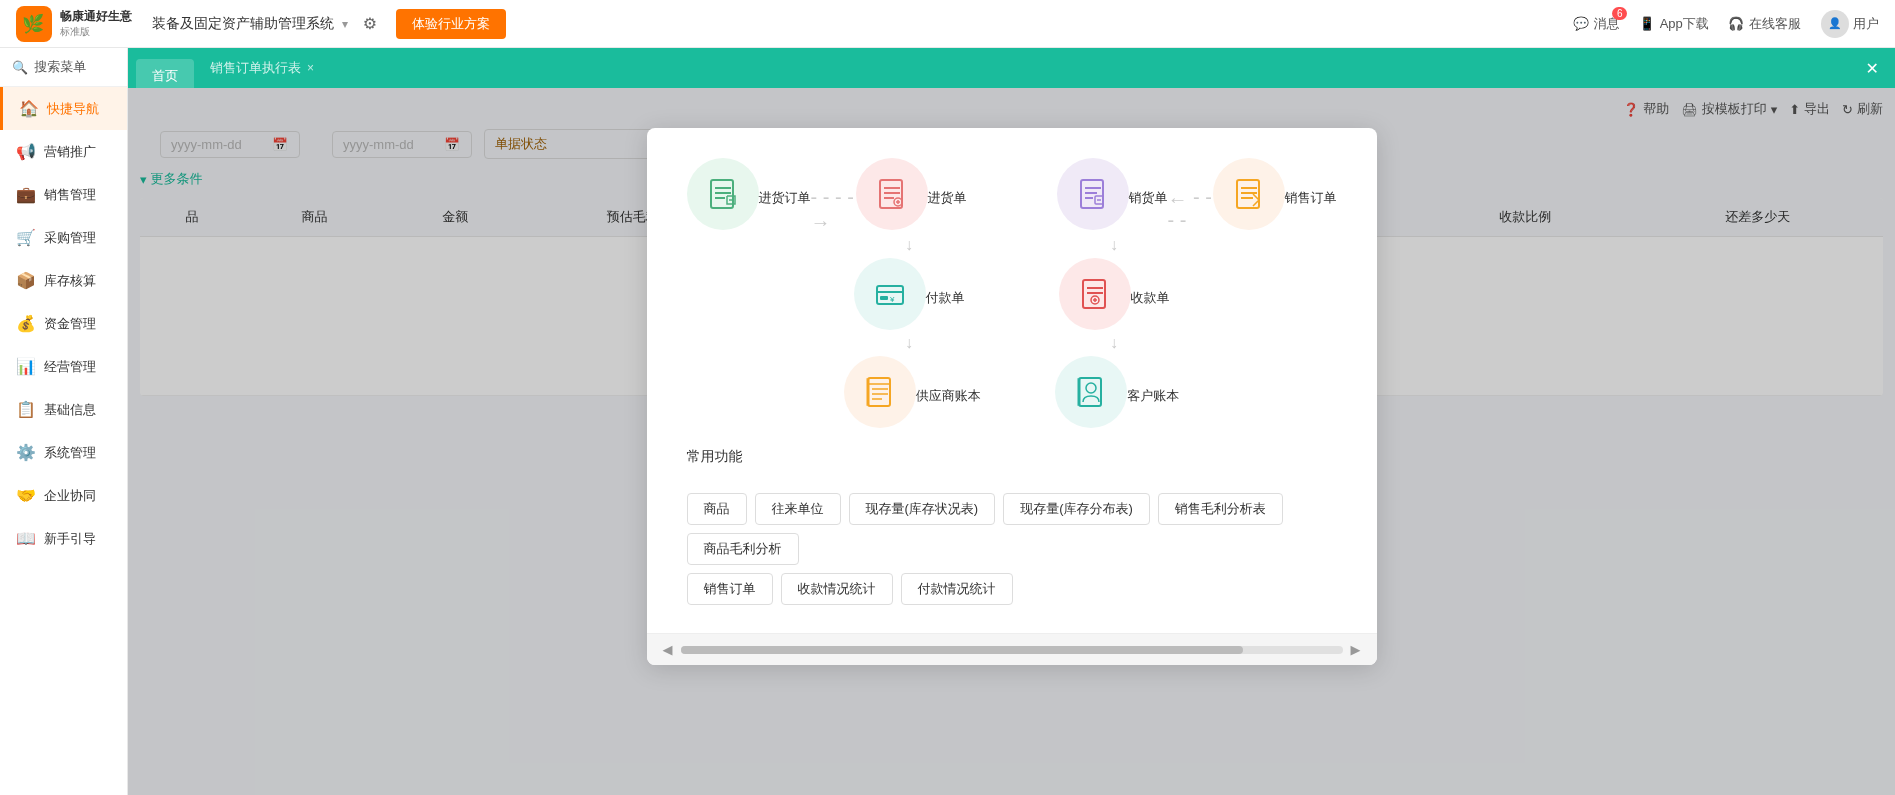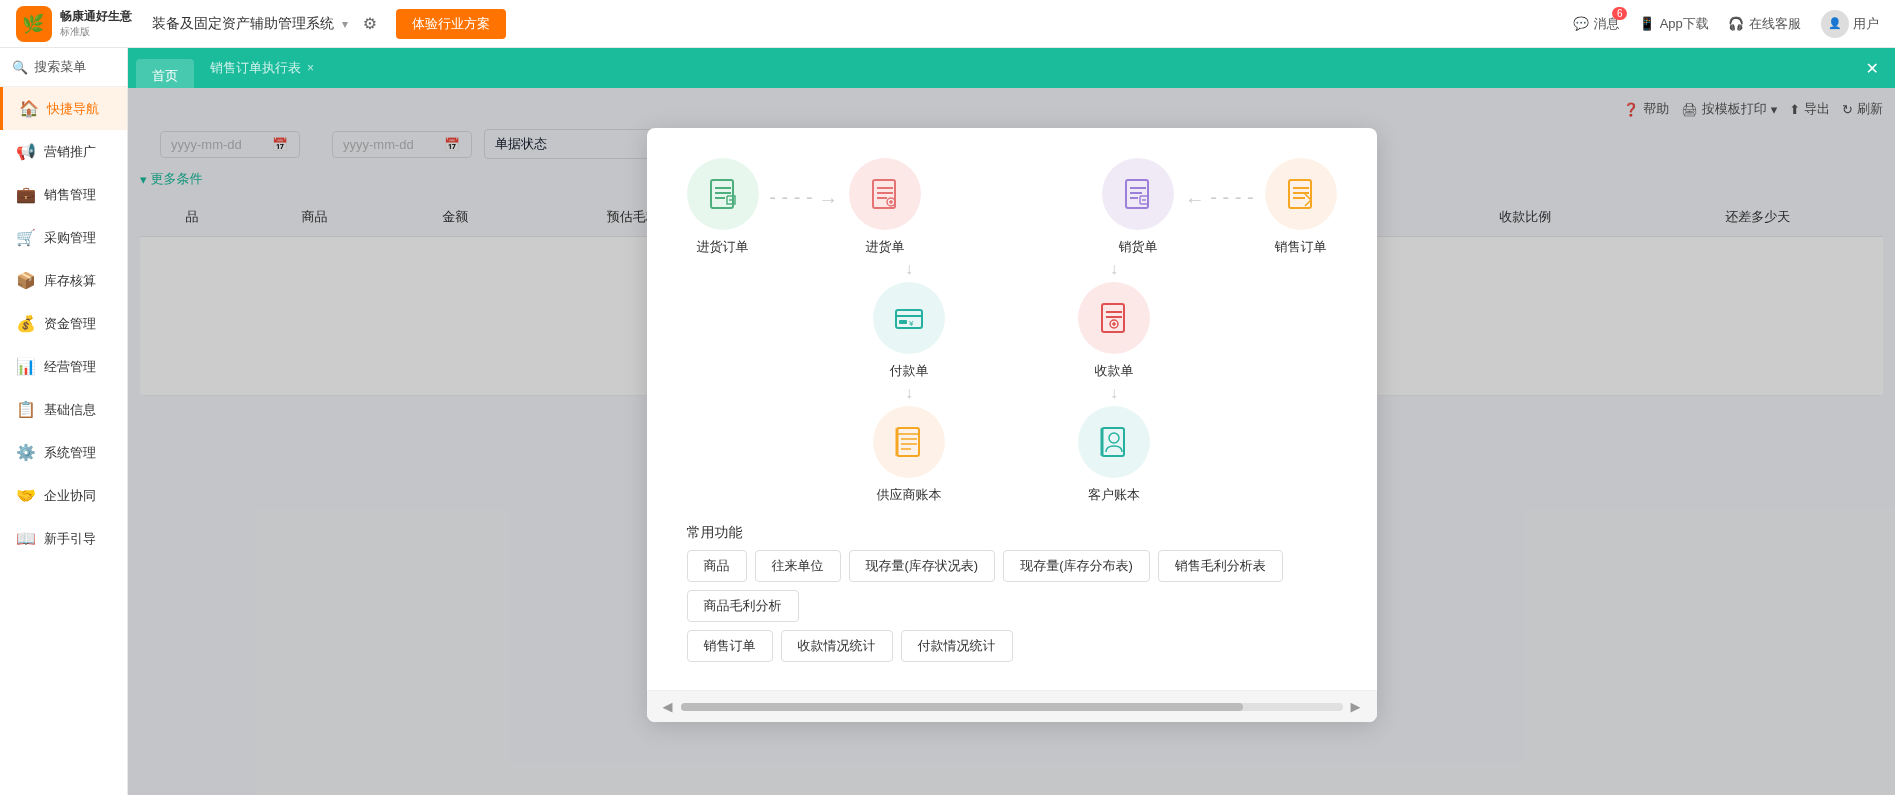--- a/index.html
+++ b/index.html
@@ -43,21 +43,21 @@
     
     .page-content { flex: 1; background: #f5f7fa; padding: 12px; overflow-y: auto; position: relative; }
 
     
     .toolbar-row { display: flex; align-items: center; justify-content: flex-end; gap: 12px; margin-bottom: 10px; color: #555; font-size: 13px; }
     .toolbar-btn { display: flex; align-items: center; gap: 4px; cursor: pointer; color: #555; }
 
     
     .filter-row { display: flex; align-items: center; gap: 12px; margin-bottom: 10px; flex-wrap: wrap; }
     .filter-input-date { border: 1px solid #ddd; border-radius: 4px; padding: 5px 10px; font-size: 13px; color: #bbb; width: 140px; display: flex; align-items: center; justify-content: space-between; margin-left: 20px; }
-    .status-select { border: 1px solid #ddd; border-radius: 4px; padding: 5px 10px; font-size: 13px; color: #0f172a; width: 200px; display: flex; align-items: center; justify-content: space-between; }
+    .status-select { border: 1px solid #ddd; border-radius: 4px; padding: 5px 10px; font-size: 13px; color: #a16207; width: 200px; display: flex; align-items: center; justify-content: space-between; }
     .search-btn { background: #ff7300; color: white; border: none; border-radius: 4px; padding: 6px 20px; cursor: pointer; font-size: 13px; }
     .setting-btn { background: white; color: #555; border: 1px solid #ddd; border-radius: 4px; padding: 6px 12px; cursor: pointer; font-size: 13px; }
     .more-conditions { color: #1abc9c; font-size: 13px; cursor: pointer; display: flex; align-items: center; gap: 4px; }
 
     
     .table-wrapper { background: white; border-radius: 4px; overflow-x: auto; }
     .data-table { width: 100%; border-collapse: collapse; min-width: 900px; }
     .data-table th { background: #f5f7fa; padding: 10px 12px; text-align: center; font-weight: 500; color: #333; font-size: 13px; border-bottom: 1px solid #e8e8e8; white-space: nowrap; }
     .data-table td { padding: 10px 12px; text-align: center; border-bottom: 1px solid #f0f0f0; color: #333; font-size: 13px; }
     .empty-text { text-align: center; padding: 60px; color: #999; font-size: 14px; }
@@ -69,25 +69,25 @@
     
     .flow-diagram { padding: 30px 40px 20px; }
     .flow-circle { width: 72px; height: 72px; border-radius: 50%; display: flex; align-items: center; justify-content: center; font-size: 28px; }
     .flow-circle.green { background: #e8f7ee; }
     .flow-circle.red-light { background: #fde8e8; }
     .flow-circle.purple { background: #f0eaf7; }
     .flow-circle.orange { background: #fef2e8; }
     .flow-circle.teal { background: #e8f7f5; }
     .flow-circle.red { background: #fde8e8; }
     .flow-label { margin-top: 8px; font-size: 13px; color: #333; text-align: center; }
-    .flow-node-wrapper { display: flex; flex-direction: column; align-items: center; }
+    .flow-node-wrapper { display: flex; flex-direction: row; align-items: center; }
 
     
     .common-functions { padding: 0 40px 20px; }
-    .section-title { font-size: 14px; color: #333; font-weight: 500; margin-bottom: 8px; }
+    .section-title { font-size: 14px; color: #333; font-weight: 500; margin-bottom: 27px; }
     .func-buttons { display: flex; flex-wrap: wrap; gap: 8px; margin-bottom: 8px; }
     .func-btn { border: 1px solid #ddd; background: white; border-radius: 4px; padding: 6px 16px; font-size: 13px; color: #333; cursor: pointer; }
     .modal-nav-arrow { color: #999; cursor: pointer; padding: 4px 8px; }
   </style>
 </head>
 <body>
 
 <div class="app-wrapper">
 
   <div class="top-bar">

